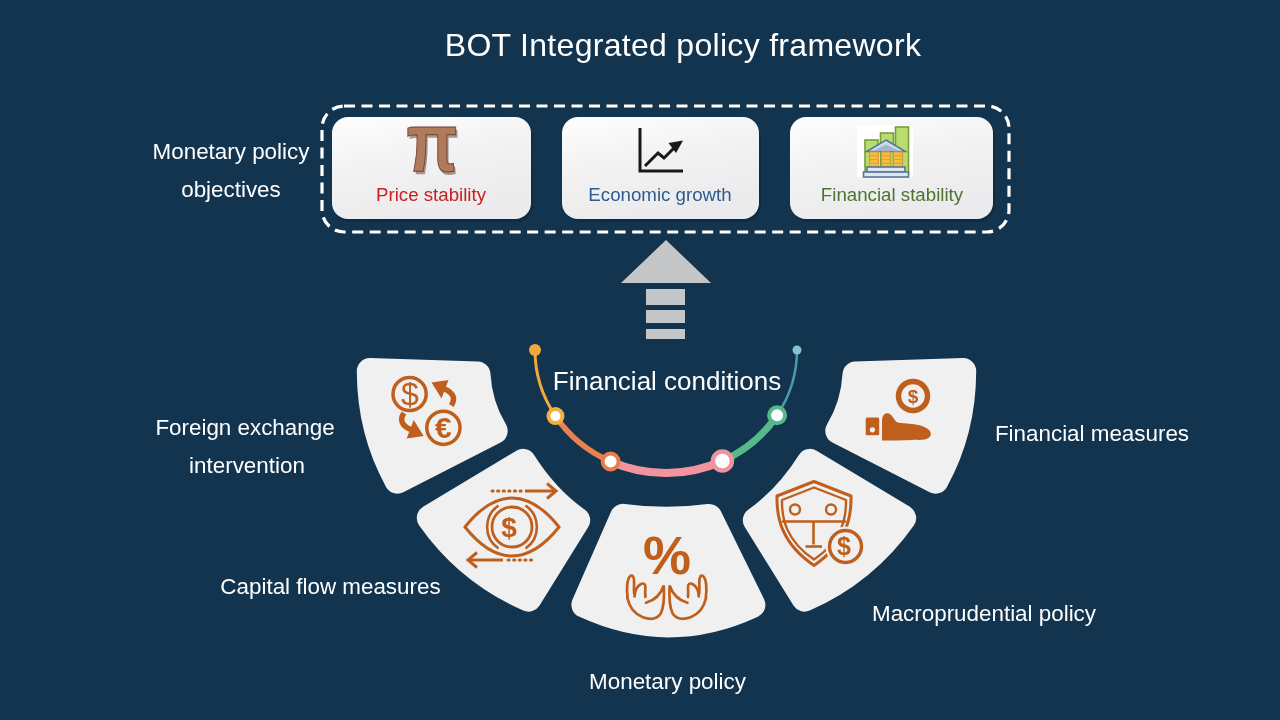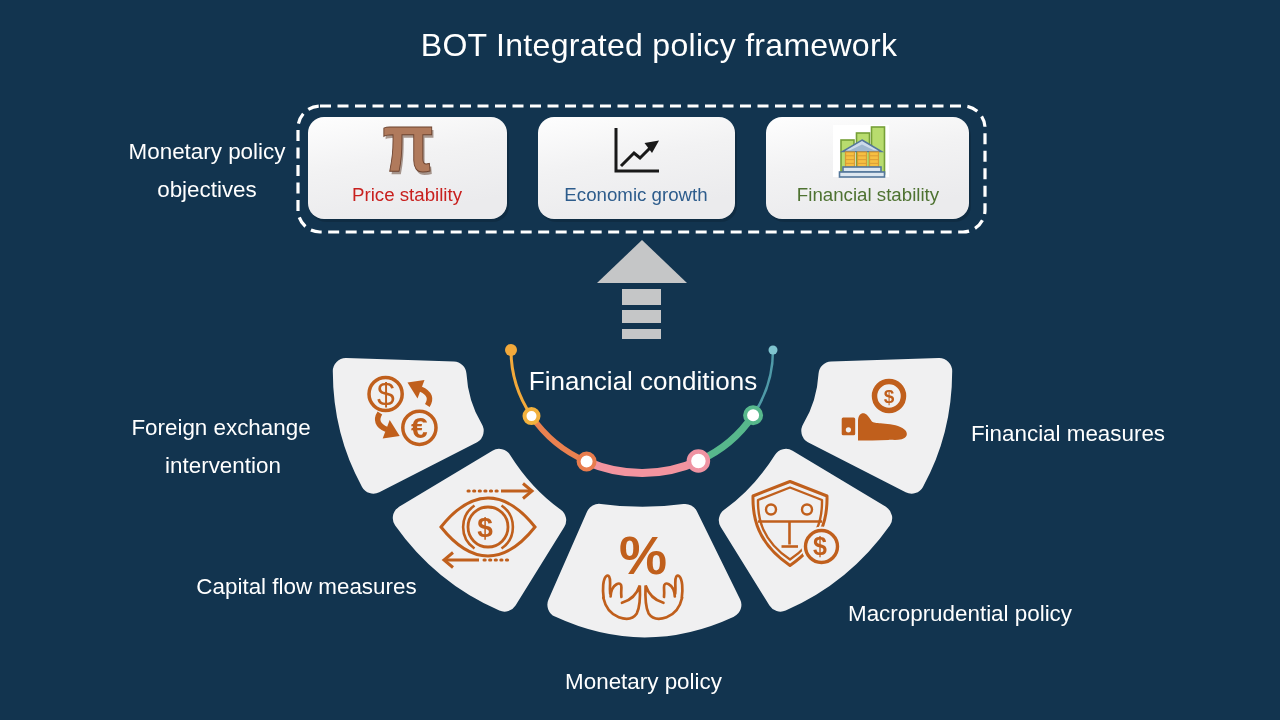--- a/index.html
+++ b/index.html
@@ -1,17 +1,17 @@
 <!DOCTYPE html>
 <html><head>
 <meta charset="utf-8">
 <style>
 html,body{margin:0;padding:0;background:#12344f;}
 *{font-family:"Liberation Sans", sans-serif;}
-#stage{position:relative;width:1252px;height:720px;overflow:hidden;}
+#stage{position:relative;width:1252px;height:720px;overflow:hidden;margin-left:24px;}
 </style>
 </head>
 <body>
 <div id="stage">
 <svg width="1280" height="720" viewBox="0 0 1280 720">
 <defs>
 <linearGradient id="cardg" x1="0" y1="0" x2="0.35" y2="1">
   <stop offset="0" stop-color="#fefefe"></stop>
   <stop offset="0.5" stop-color="#f2f2f3"></stop>
   <stop offset="1" stop-color="#ebebed"></stop>

